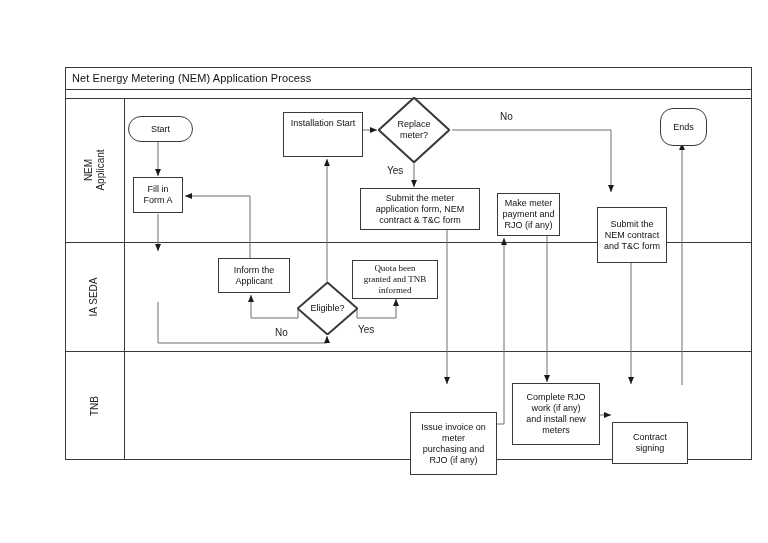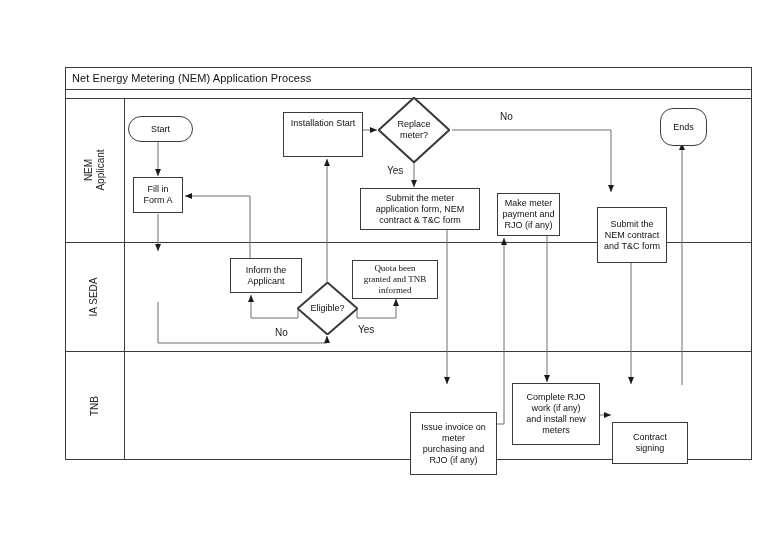--- a/index.html
+++ b/index.html
@@ -119,21 +119,21 @@
   </div>
   <div class="node process" style="left:585px;top:207px;width:70px;height:56px;margin-left:12px;">
     <span class="node-label">Submit the
 NEM contract
 and T&amp;C form</span>
   </div>
   <div class="node terminator" style="left:660px;top:108px;width:47px;height:38px;">
     <span class="node-label">Ends</span>
   </div>
 
-  <div class="node process" style="left:218px;top:258px;width:72px;height:35px;margin-left:12px;">
+  <div class="node process" style="left:218px;top:258px;width:72px;height:35px;">
     <span class="node-label">Inform the
 Applicant</span>
   </div>
   <div class="node process" style="left:352px;top:260px;width:86px;height:39px;font-family:Liberation Serif, serif;">
     <span class="node-label">Quota been
 granted and TNB
 informed</span>
   </div>
   <div class="node diamond" style="left:297px;top:282px;width:61px;height:53px;">
     <svg viewBox="0 0 100 100" preserveAspectRatio="none">

